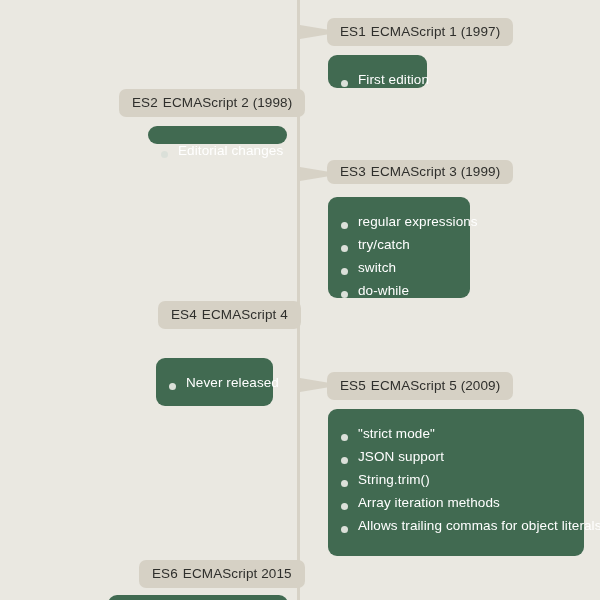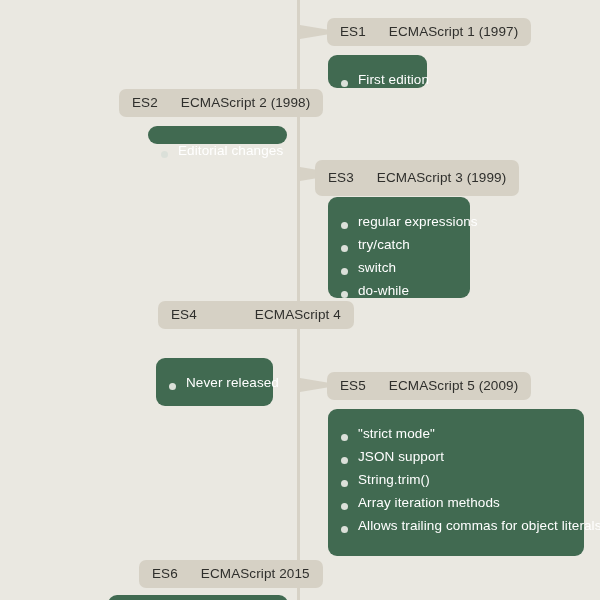--- a/index.html
+++ b/index.html
@@ -47,21 +47,21 @@
     color: #2f2f2c;
     font-size: 13.5px;
     line-height: 1;
     display: flex;
     align-items: center;
     white-space: nowrap;
     padding: 0 13px;
     letter-spacing: 0.1px;
   }
   .pill .code {
-    margin-right: 23px;
+    margin-right: 5px;
     text-align: center;
   }
 
   
   .card {
     position: absolute;
     background: #416a51;
     border-radius: 9px;
     color: #ffffff;
     padding: 9px 14px 9px 13px;
@@ -126,21 +126,21 @@
     <span class="code">ES2</span>
     <span class="name">ECMAScript 2 (1998)</span>
   </div>
   <div class="card" style="left:148px; top:126px; width:139px; height:18px;">
     <div class="row">
       <span class="bullet"></span>
       <span class="txt">Editorial changes</span>
     </div>
   </div>
 
-  <div class="pill" style="left:315px; top:160px; height:36px;">
+  <div class="pill" style="left:327px; top:160px; height:24px;">
     <span class="code">ES3</span>
     <span class="name">ECMAScript 3 (1999)</span>
   </div>
   <div class="card" style="left:328px; top:197px; width:142px; height:101px;">
     <div class="row">
       <span class="bullet"></span>
       <span class="txt">regular expressions</span>
     </div>
     <div class="row">
       <span class="bullet"></span>
@@ -149,21 +149,21 @@
     <div class="row">
       <span class="bullet"></span>
       <span class="txt">switch</span>
     </div>
     <div class="row">
       <span class="bullet"></span>
       <span class="txt">do-while</span>
     </div>
   </div>
 
-  <div class="pill" style="left:158px; top:301px; height:28px;gap:35px;">
+  <div class="pill" style="left:158px; top:301px; height:28px;">
     <span class="code">ES4</span>
     <span class="name">ECMAScript 4</span>
   </div>
   <div class="card" style="left:156px; top:358px; width:117px; height:48px;">
     <div class="row">
       <span class="bullet"></span>
       <span class="txt">Never released</span>
     </div>
   </div>
 

